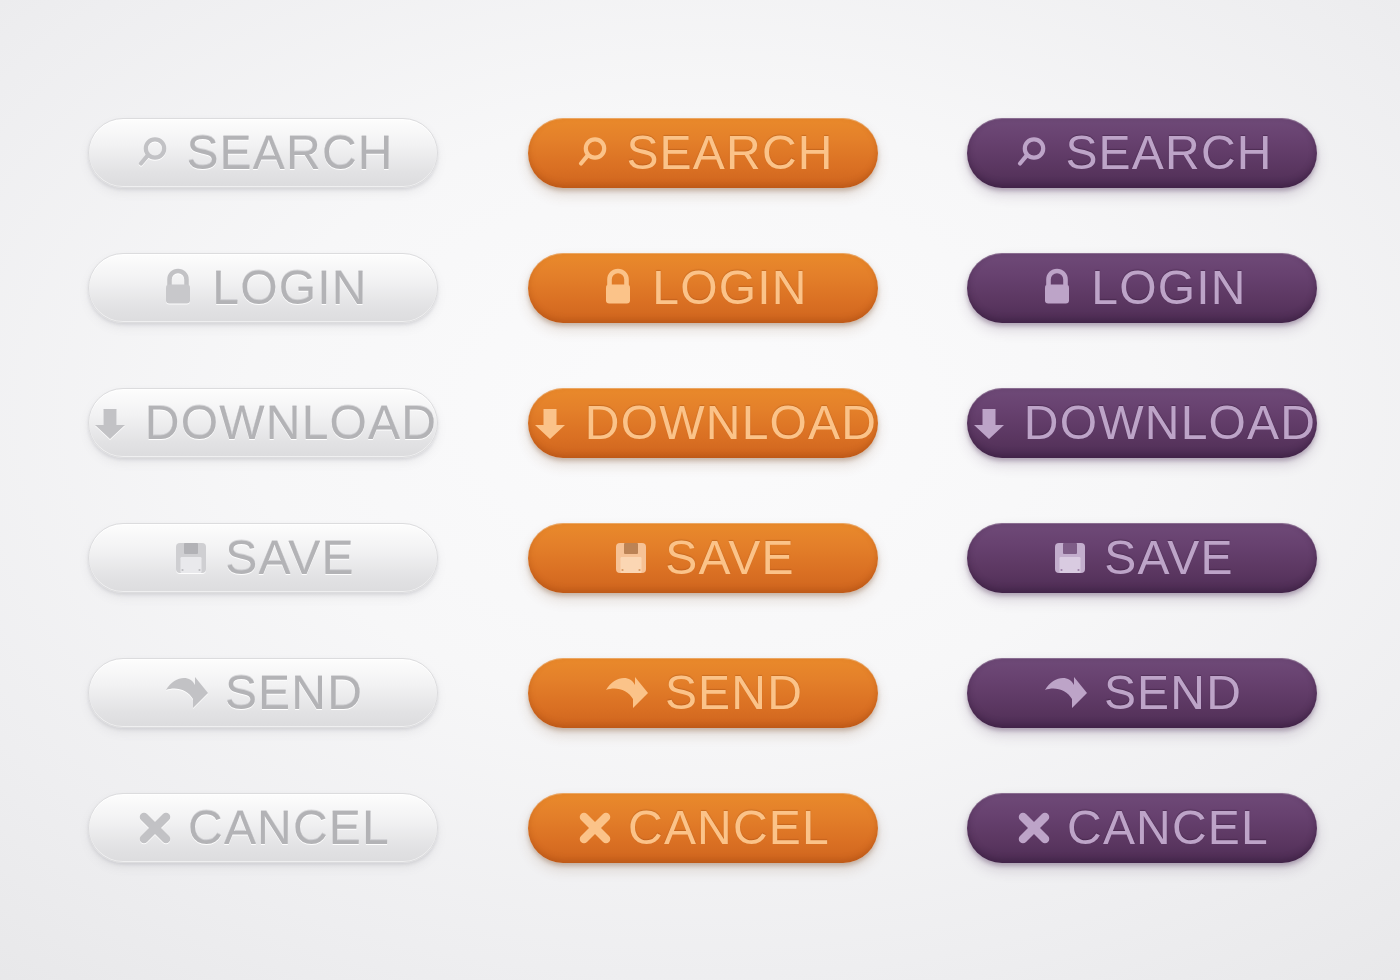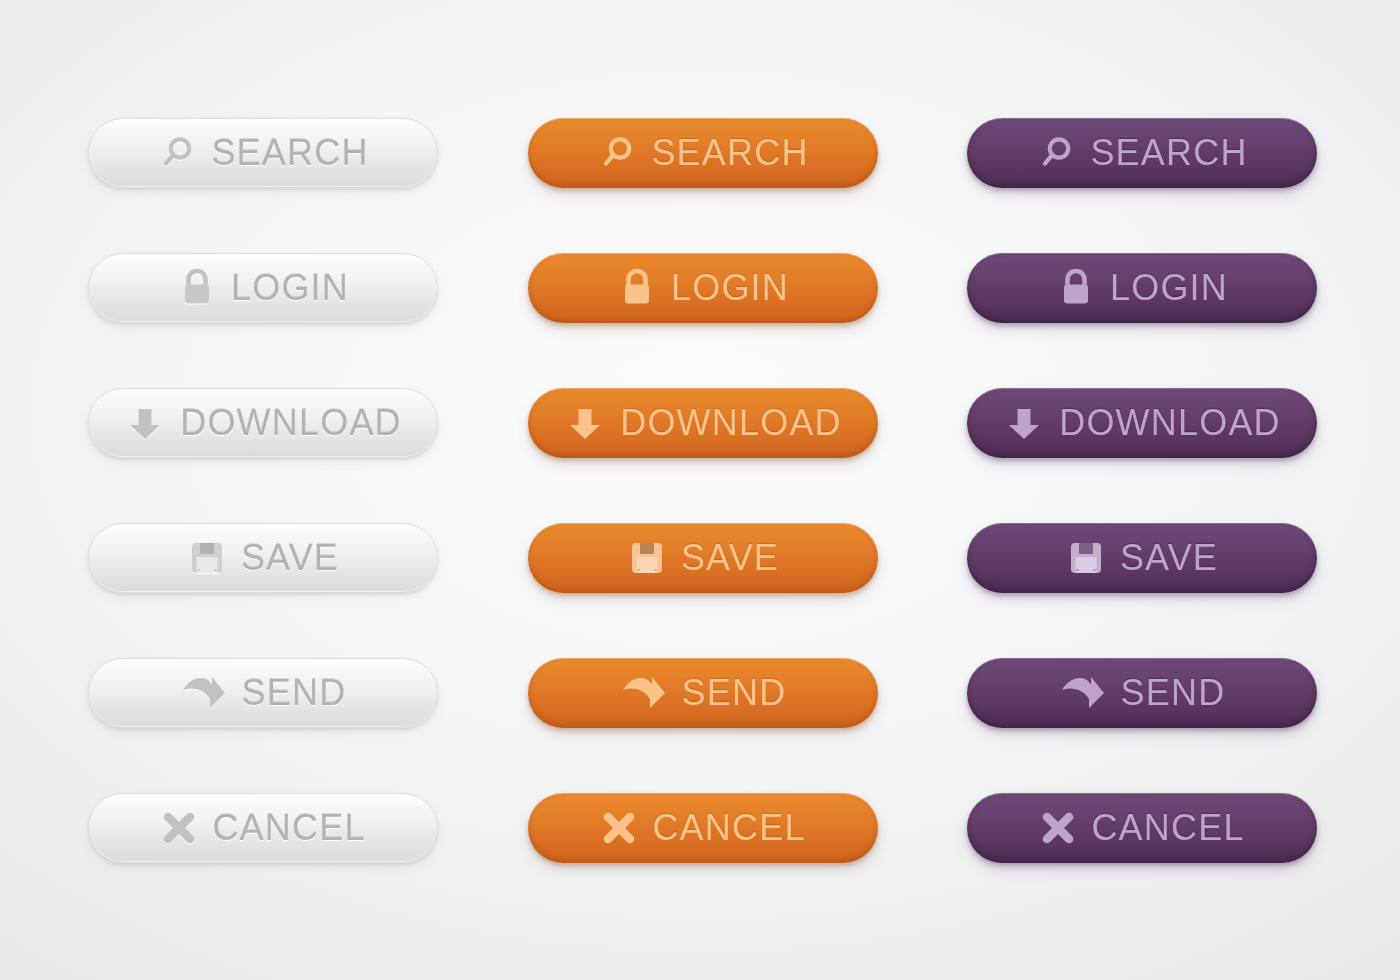--- a/index.html
+++ b/index.html
@@ -41,21 +41,21 @@
     display: flex;
     align-items: center;
     justify-content: center;
     gap: 14px;
     cursor: pointer;
     user-select: none;
   }
   .btn:last-child { margin-bottom: 0; }
 
   .btn .label {
-    font-size: 36px;
+    font-size: 48px;
     letter-spacing: 1.2px;
     font-weight: 400;
     line-height: 1;
     white-space: nowrap;
   }
 
   .ico {
     display: block;
     flex: 0 0 auto;
   }

